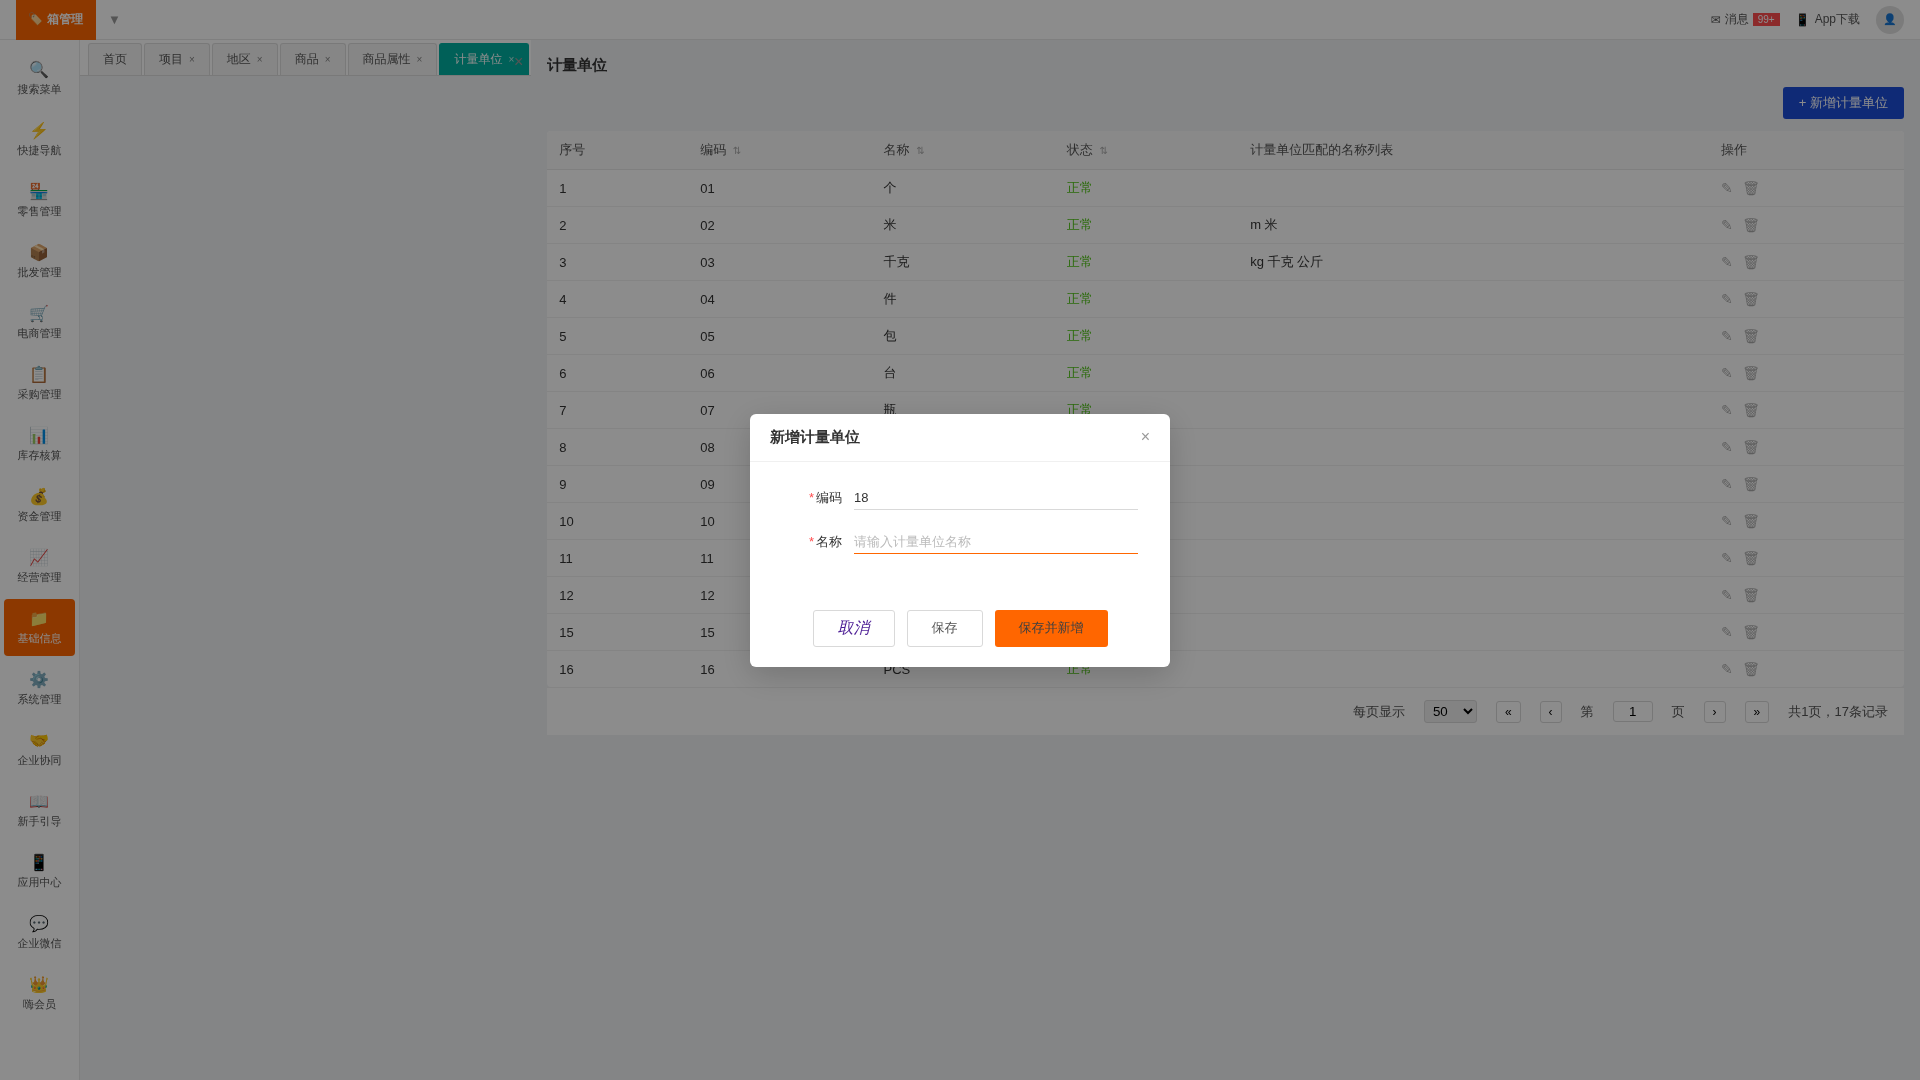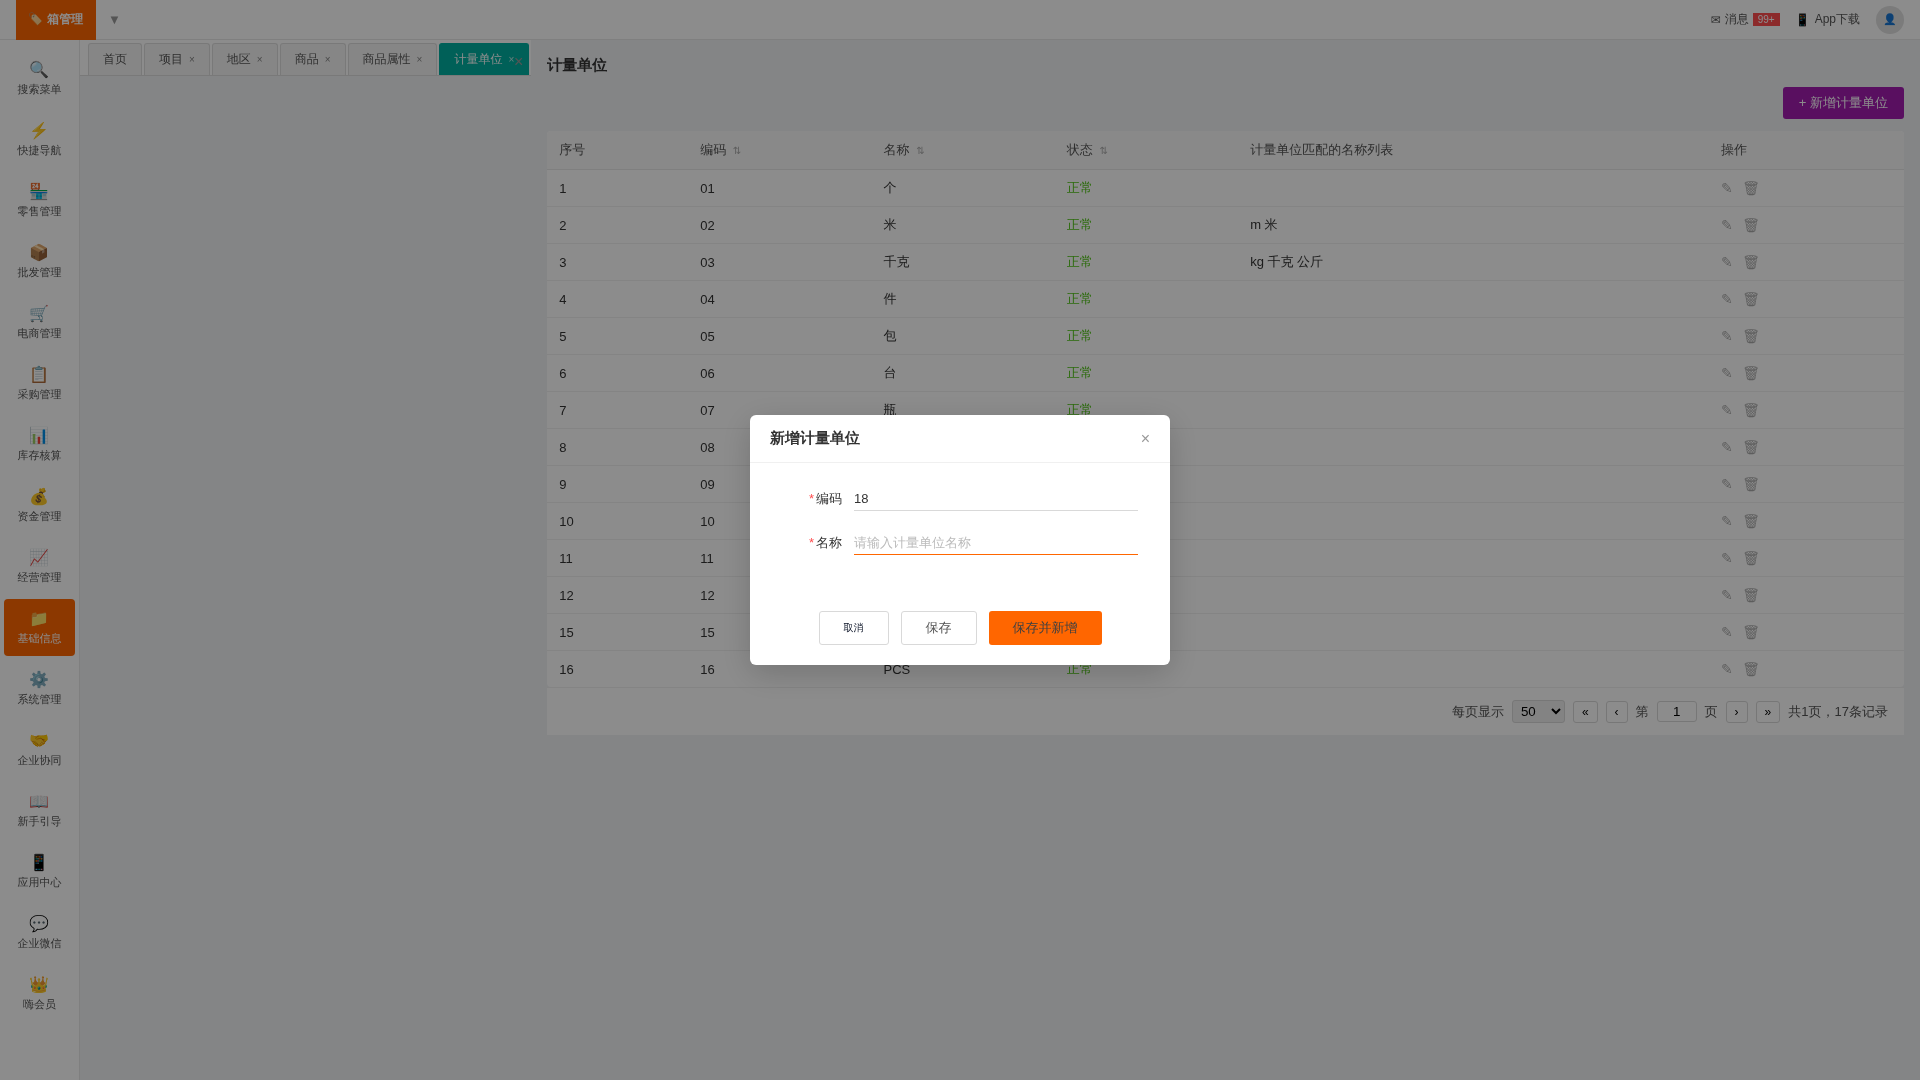--- a/index.html
+++ b/index.html
@@ -35,56 +35,56 @@
     .tabs-close-all { position: absolute; right: 8px; top: 50%; transform: translateY(-30%); font-size: 16px; cursor: pointer; color: #999; }
 
     
     .page-area { flex: 1; padding: 16px; overflow-y: auto; background: #f0f2f5; position: relative; }
 
     
     .page-title { font-size: 15px; font-weight: bold; margin-bottom: 12px; color: #333; }
 
     
     .toolbar { display: flex; justify-content: flex-end; margin-bottom: 12px; }
-    .btn-add { background: #a21caf; color: #fff; border: none; padding: 7px 16px; border-radius: 3px; cursor: pointer; font-size: 13px; }
+    .btn-add { background: #1d4ed8; color: #fff; border: none; padding: 7px 16px; border-radius: 3px; cursor: pointer; font-size: 13px; }
 
     
     .table-wrap { background: #fff; border-radius: 4px; overflow: hidden; }
     table { width: 100%; border-collapse: collapse; }
     thead tr { background: #fafafa; }
     th { padding: 10px 12px; text-align: left; font-weight: normal; color: #555; border-bottom: 1px solid #e8e8e8; font-size: 13px; white-space: nowrap; }
     td { padding: 9px 12px; border-bottom: 1px solid #f0f0f0; font-size: 13px; color: #333; }
     tr:last-child td { border-bottom: none; }
     .status-normal { color: #52c41a; }
     .action-btn { cursor: pointer; color: #aaa; font-size: 14px; margin-right: 6px; }
     .sort-icon { font-size: 10px; color: #aaa; margin-left: 3px; }
 
     
-    .pagination { display: flex; align-items: center; justify-content: flex-end; padding: 12px 16px; background: #fff; border-top: 1px solid #f0f0f0; gap: 8px; font-size: 13px; color: #555; }
+    .pagination { display: flex; align-items: center; justify-content: flex-end; padding: 12px 16px; background: #fff; border-top: 1px solid #f0f0f0; gap: 19px; font-size: 13px; color: #555; }
     .page-btn { border: 1px solid #d9d9d9; background: #fff; padding: 3px 8px; border-radius: 3px; cursor: pointer; font-size: 12px; }
     .page-input { width: 40px; border: 1px solid #d9d9d9; border-radius: 3px; text-align: center; padding: 2px 4px; }
     .page-select { border: 1px solid #d9d9d9; border-radius: 3px; padding: 2px 4px; }
 
     
     .overlay { position: fixed; top: 0; left: 0; width: 1920px; height: 1080px; background: rgba(0,0,0,0.45); z-index: 100; display: flex; align-items: center; justify-content: center; }
 
     
     .modal { background: #fff; border-radius: 6px; width: 420px; box-shadow: 0 8px 32px rgba(0,0,0,0.18); overflow: hidden; }
     .modal-header { padding: 14px 20px; border-bottom: 1px solid #f0f0f0; display: flex; align-items: center; justify-content: space-between; }
     .modal-title { font-size: 15px; font-weight: bold; color: #333; }
     .modal-close { cursor: pointer; color: #999; font-size: 16px; }
     .modal-body { padding: 24px 32px; }
     .form-row { display: flex; align-items: center; margin-bottom: 20px; }
     .form-label { width: 60px; text-align: right; margin-right: 12px; font-size: 13px; color: #333; }
     .required-star { color: #ff4d4f; margin-right: 2px; }
     .form-input { flex: 1; border: none; border-bottom: 1px solid #d9d9d9; padding: 4px 0; font-size: 13px; outline: none; color: #333; }
     .form-input.focused { border-bottom-color: #f60; }
     .form-input::placeholder { color: #bbb; }
     .modal-footer { padding: 12px 20px 20px; display: flex; justify-content: center; gap: 12px; }
-    .btn-cancel { border: 1px solid #d9d9d9; background: #fff; padding: 7px 24px; border-radius: 3px; cursor: pointer; font-size: 10px; color: #0f172a; }
+    .btn-cancel { border: 1px solid #d9d9d9; background: #fff; padding: 7px 24px; border-radius: 3px; cursor: pointer; font-size: 16px; color: #4c1d95; font-style: italic; }
     .btn-save { border: 1px solid #d9d9d9; background: #fff; padding: 7px 24px; border-radius: 3px; cursor: pointer; font-size: 13px; color: #555; }
     .btn-save-new { background: #f60; color: #404040; border: none; padding: 7px 24px; border-radius: 3px; cursor: pointer; font-size: 13px; }
   </style>
 </head>
 <body>
 
 <div class="topbar">
   <div class="topbar-left">
     <div class="logo-box">
       <span class="logo-text">🏷️ 箱管理</span>

